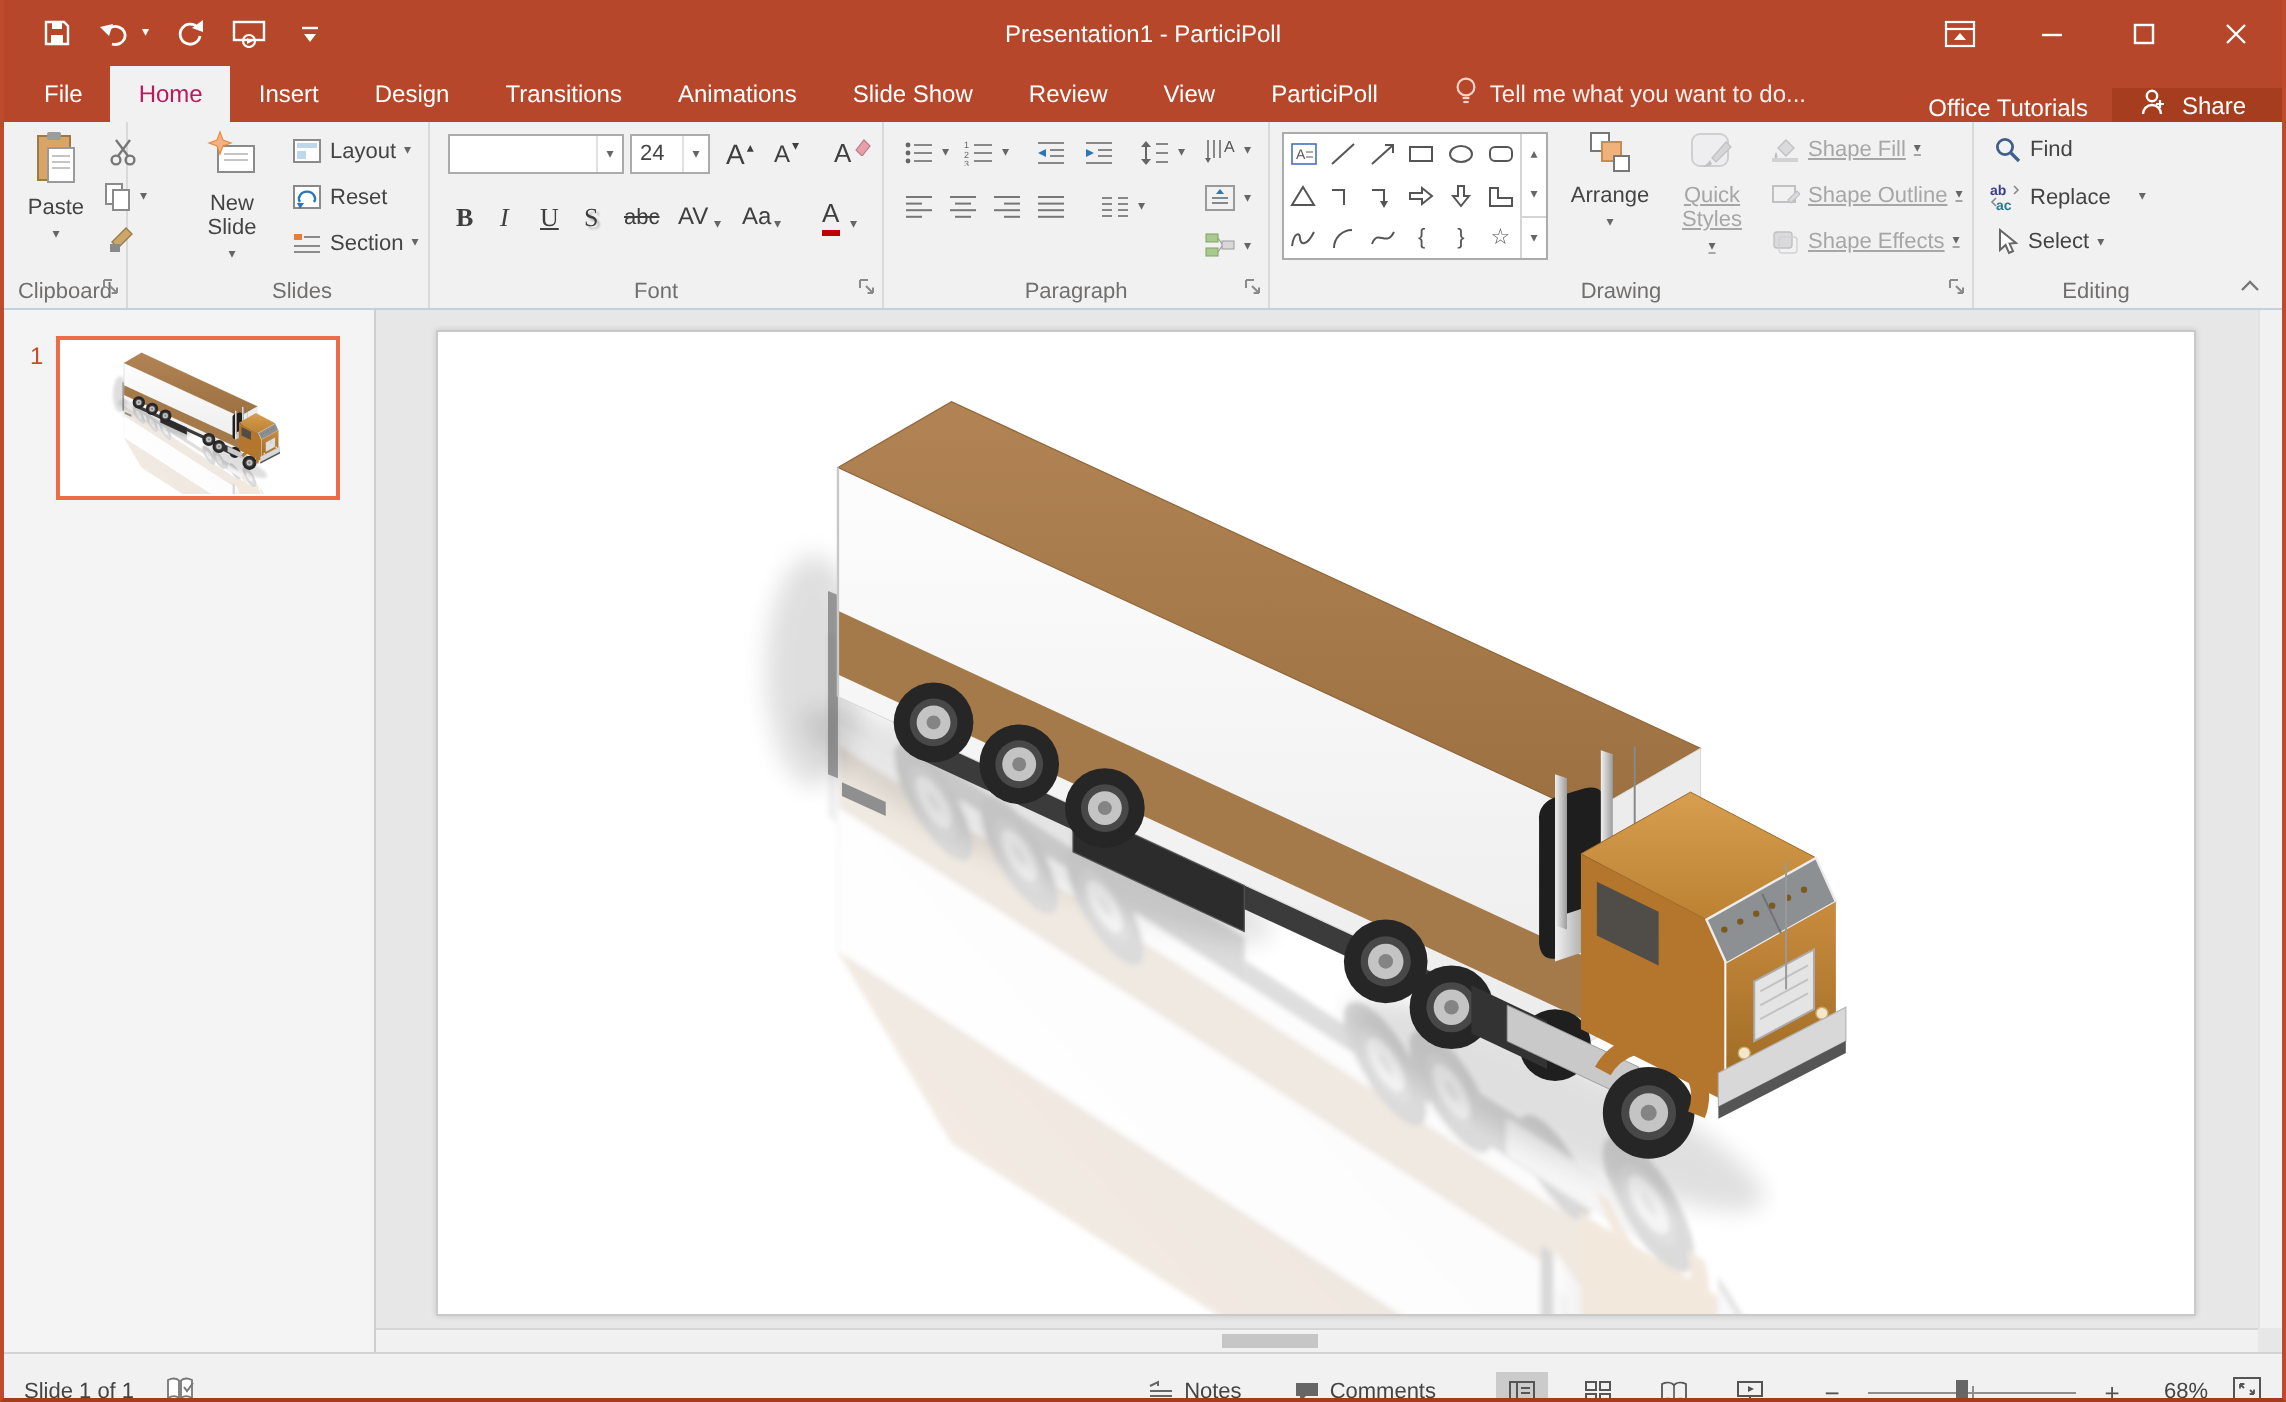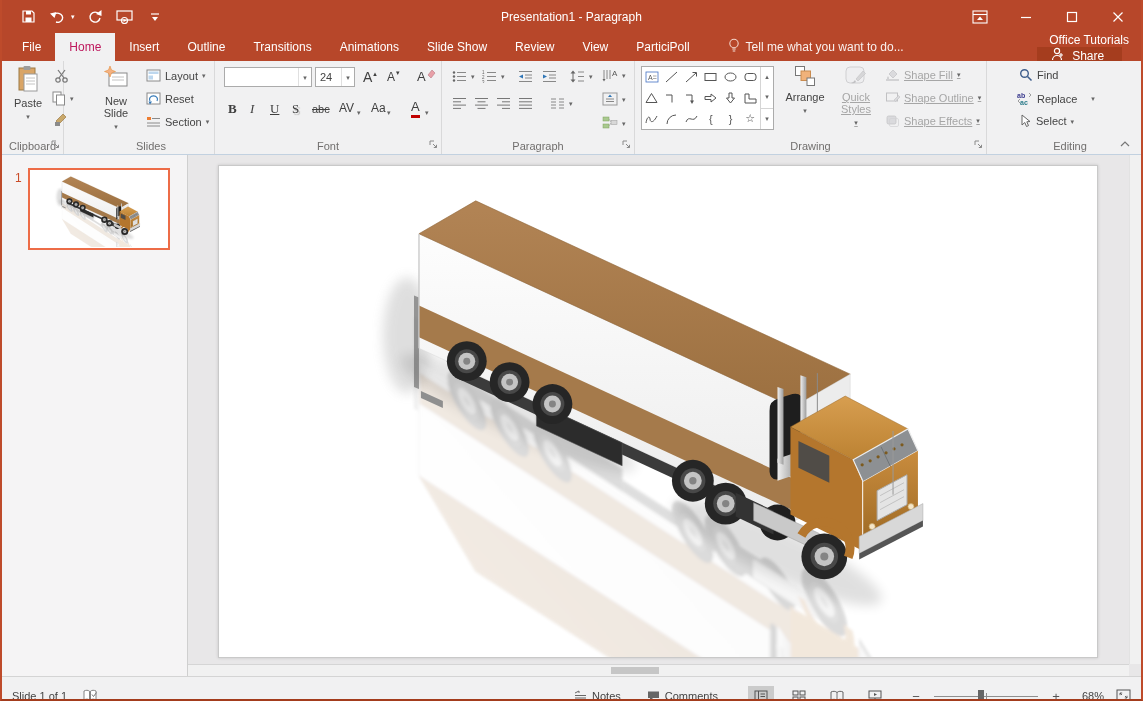--- a/index.html
+++ b/index.html
@@ -14,21 +14,21 @@
   .qat .qbtn{display:flex;align-items:center;justify-content:center;width:20px;height:20px;cursor:default;}
   .title{position:absolute;left:0;right:0;text-align:center;font-size:12px;color:#fff;}
   .wincontrols{margin-left:auto;display:flex;z-index:2;}
   .wincontrols .wbtn{width:46px;height:33px;display:flex;align-items:center;justify-content:center;}
   
   .tabrow{height:28px;display:flex;align-items:stretch;color:#fff;position:relative;}
   .tabs{display:flex;margin-left:6px;}
   .tab{padding:0 14px;display:flex;align-items:center;font-size:12px;white-space:nowrap;cursor:default;}
   .tab.selected{background:#F1F1F2;color:#be185d;}
   .tellme{display:flex;align-items:center;gap:6px;margin-left:24px;font-size:12px;color:rgba(255,255,255,.92);}
-  .tabrow-right{margin-left:auto;display:flex;align-items:flex-start;flex-direction:column;}
+  .tabrow-right{margin-left:auto;display:flex;align-items:flex-end;}
   .oftut{display:flex;align-items:center;font-size:12px;padding:0 12px;}
   .sharebtn{display:flex;align-items:center;gap:7px;background:#A53D1E;padding:0 18px 0 14px;font-size:12px;}
   
   .ribbon{height:94px;background:#F1F1F2;border-bottom:1px solid #C2D1E0;position:relative;font-size:11px;color:#444;}
   .rgroup{position:absolute;top:0;bottom:0;border-right:1px solid #D9D9DA;}
   .glabel{position:absolute;bottom:2px;left:0;right:0;text-align:center;font-size:11px;color:#716F6E;}
   .launcher{position:absolute;bottom:3px;right:3px;}
   .bigbtn{position:absolute;text-align:center;width:44px;color:#444;cursor:default;}
   .bigbtn .blabel{margin-top:2px;line-height:12px;}
   .sbtn{position:absolute;display:flex;align-items:center;gap:4px;white-space:nowrap;cursor:default;}
@@ -211,21 +211,21 @@
               <polygon points="7.5,10 10.5,11.5 7.5,13" fill="#fff"></polygon>
             </svg>
         </span>
         <span class="qbtn">
           <svg width="10" height="10" viewBox="0 0 10 10">
               <line x1="1" y1="2" x2="9" y2="2" stroke="#fff" stroke-width="1.2"></line>
               <polygon points="2,5 8,5 5,9" fill="#fff"></polygon>
             </svg>
         </span>
       </div>
-      <div class="title">Presentation1 - Paragraph</div>
+      <div class="title">Presentation1 - ParticiPoll</div>
       <div class="wincontrols">
         <span class="wbtn">
           <svg width="16" height="14" viewBox="0 0 16 14">
               <rect x="1" y="1" width="14" height="12" fill="none" stroke="#fff" stroke-width="1.1"></rect>
               <line x1="1" y1="4.5" x2="15" y2="4.5" stroke="#fff" stroke-width="1.1"></line>
               <polygon points="8,6.5 11,10 5,10" fill="#fff"></polygon>
             </svg>
         </span>
         <span class="wbtn">
           <svg width="12" height="12" viewBox="0 0 12 12">
@@ -243,21 +243,21 @@
             </svg>
         </span>
       </div>
     </div>
 
     <div class="tabrow">
       <div class="tabs">
         <div class="tab">File</div>
         <div class="tab selected">Home</div>
         <div class="tab">Insert</div>
-        <div class="tab">Outline</div>
+        <div class="tab">Design</div>
         <div class="tab">Transitions</div>
         <div class="tab">Animations</div>
         <div class="tab">Slide Show</div>
         <div class="tab">Review</div>
         <div class="tab">View</div>
         <div class="tab">ParticiPoll</div>
       </div>
       <div class="tellme">
         <span>
           <svg width="12" height="15" viewBox="0 0 12 15">
@@ -692,21 +692,21 @@
       </span>
       <div class="glabel">Drawing</div>
       <span class="launcher">
         <svg width="10" height="10" viewBox="0 0 10 10">
             <path d="M2 2 H6 M2 2 V6" stroke="#8A8A8A" fill="none"></path>
             <path d="M8.5 8.5 L5 5 M8.5 8.5 V5.8 M8.5 8.5 H5.8" stroke="#8A8A8A" fill="none"></path>
           </svg>
       </span>
     </div>
 
-    <div class="rgroup" style="left:1007px;width:122px;border-right:none;">
+    <div class="rgroup" style="left:985px;width:122px;border-right:none;">
       <span class="sbtn" style="left:10px;top:7px;">
         <svg width="14" height="14" viewBox="0 0 14 14">
             <circle cx="5.5" cy="5.5" r="3.8" fill="none" stroke="#3F5E8C" stroke-width="1.4"></circle>
             <line x1="8.5" y1="8.5" x2="12.5" y2="12.5" stroke="#3F5E8C" stroke-width="1.6"></line>
           </svg>
         <span>Find</span>
       </span>
       <span class="sbtn" style="left:8px;top:30px;">
         <svg width="16" height="15" viewBox="0 0 16 15">
             <text x="0" y="6.5" font-size="7" fill="#3B3B8F" font-weight="bold">ab</text>

